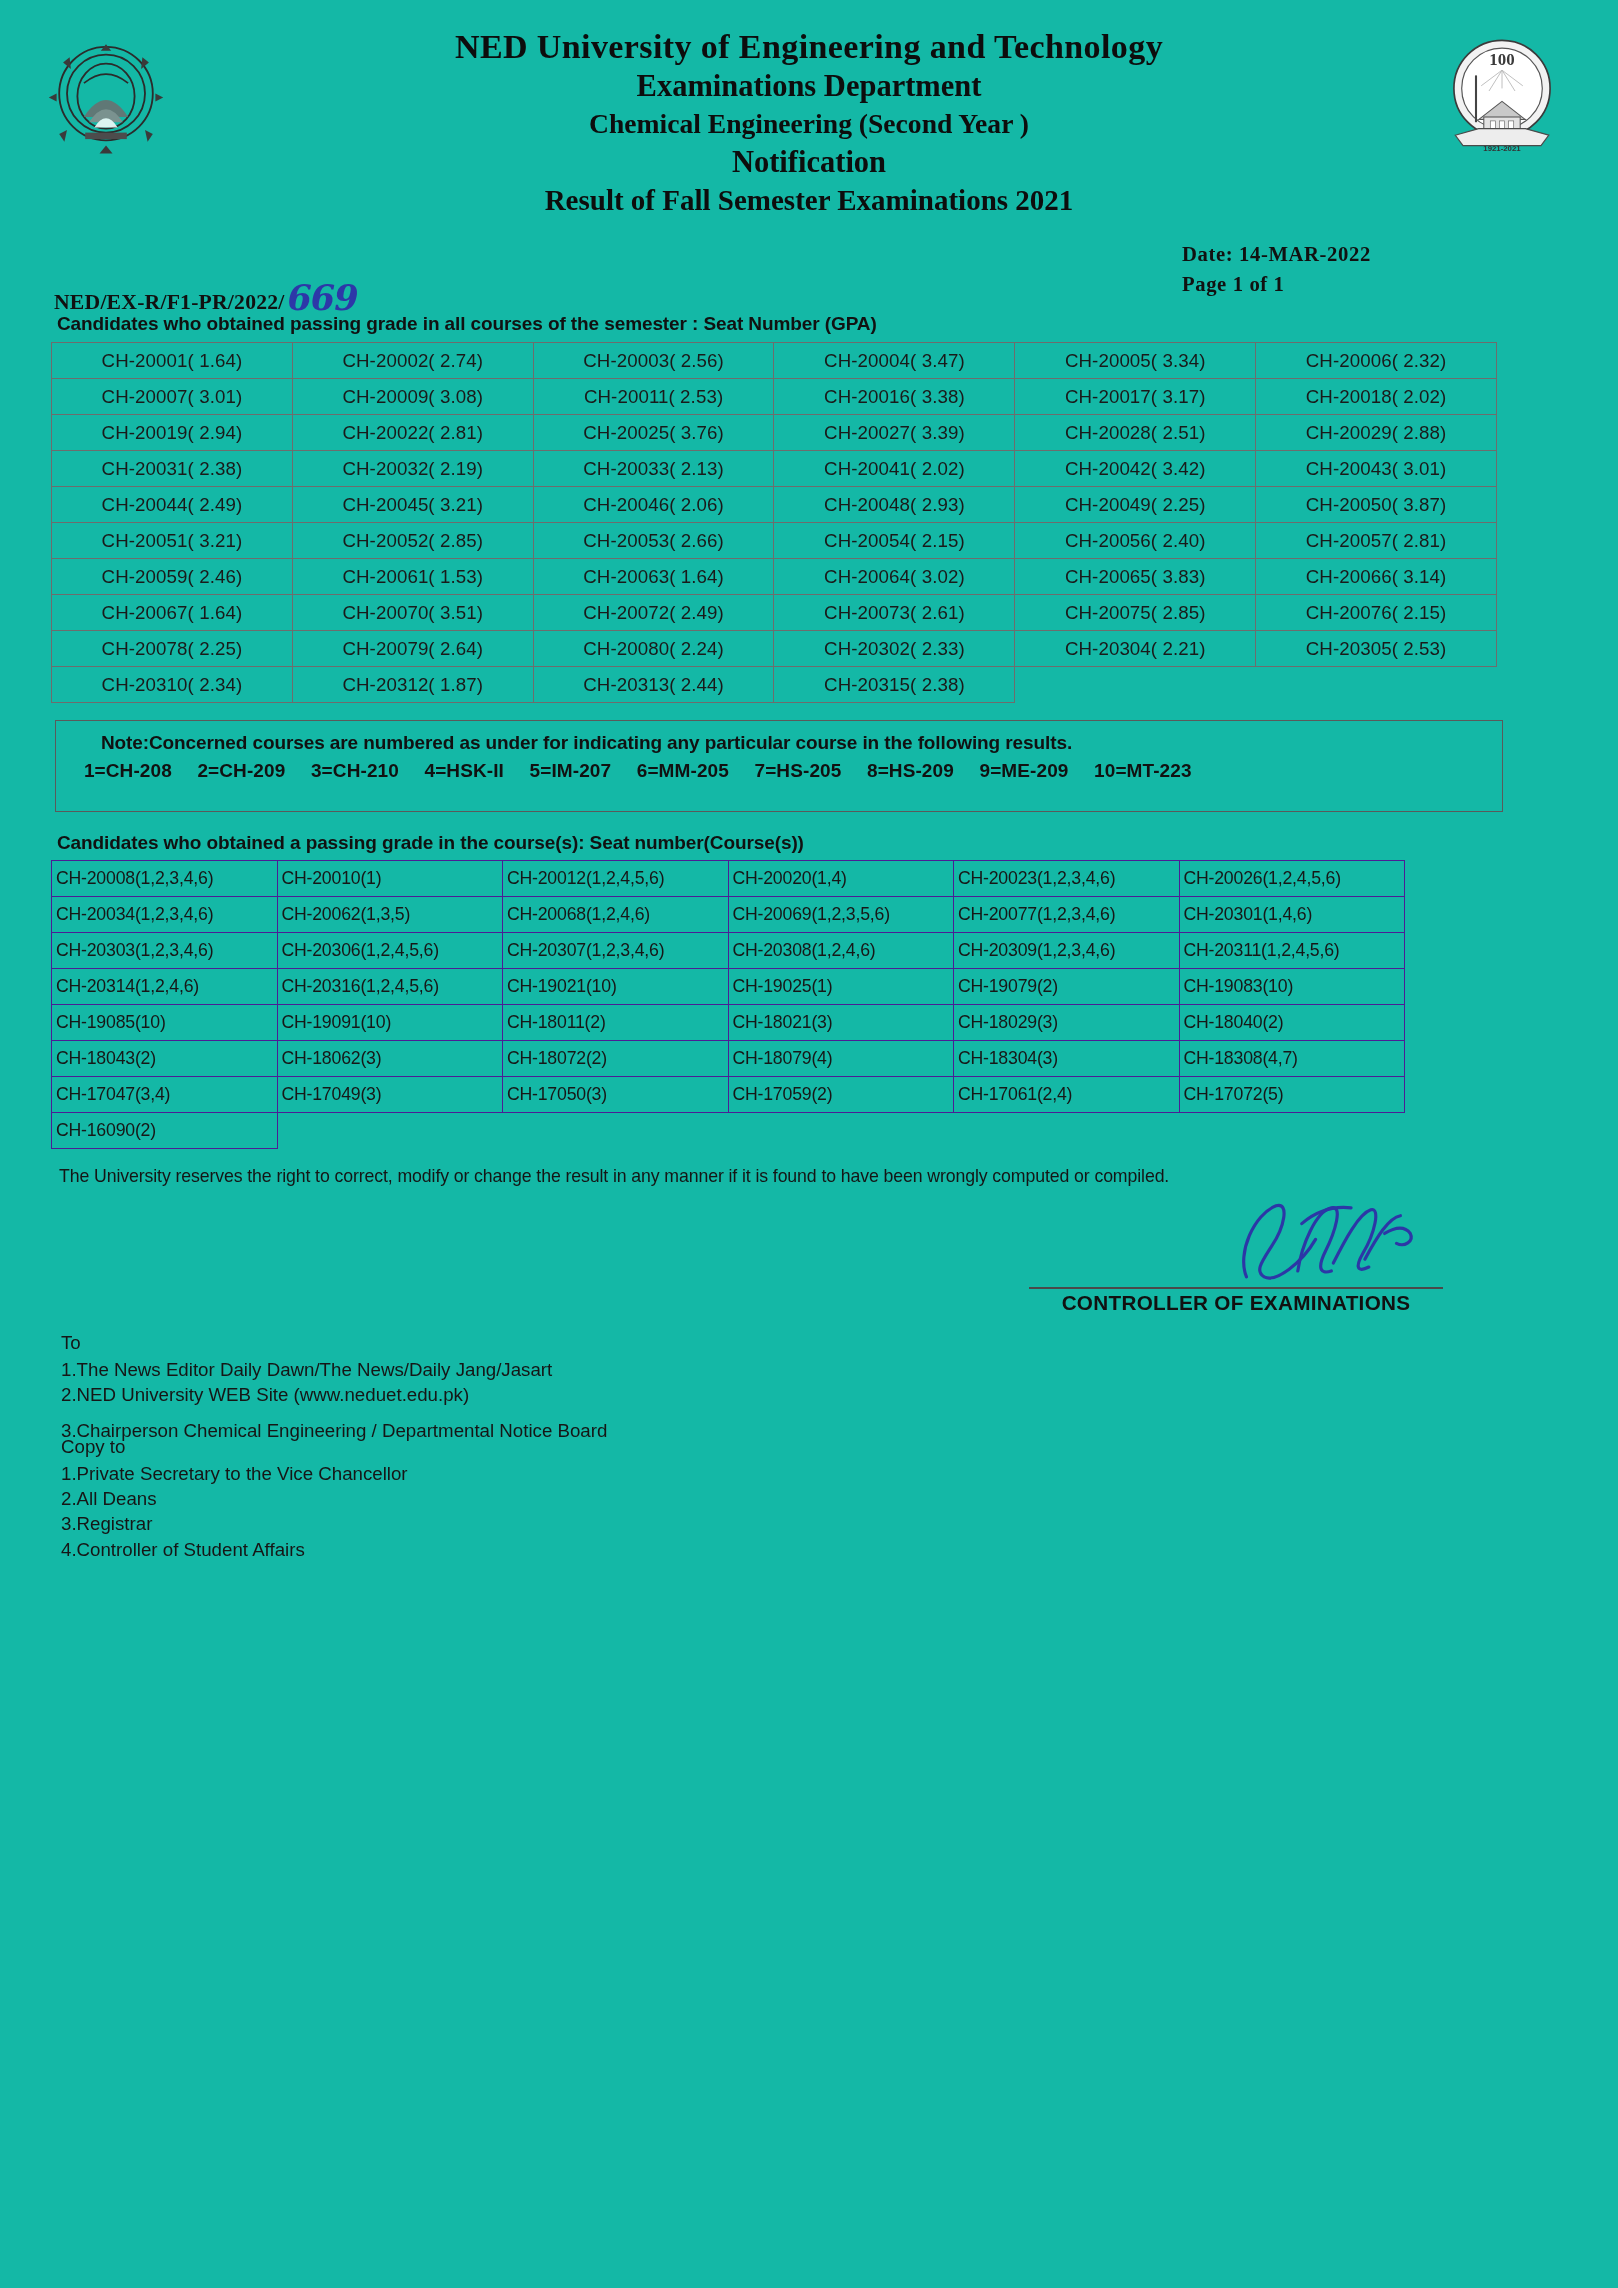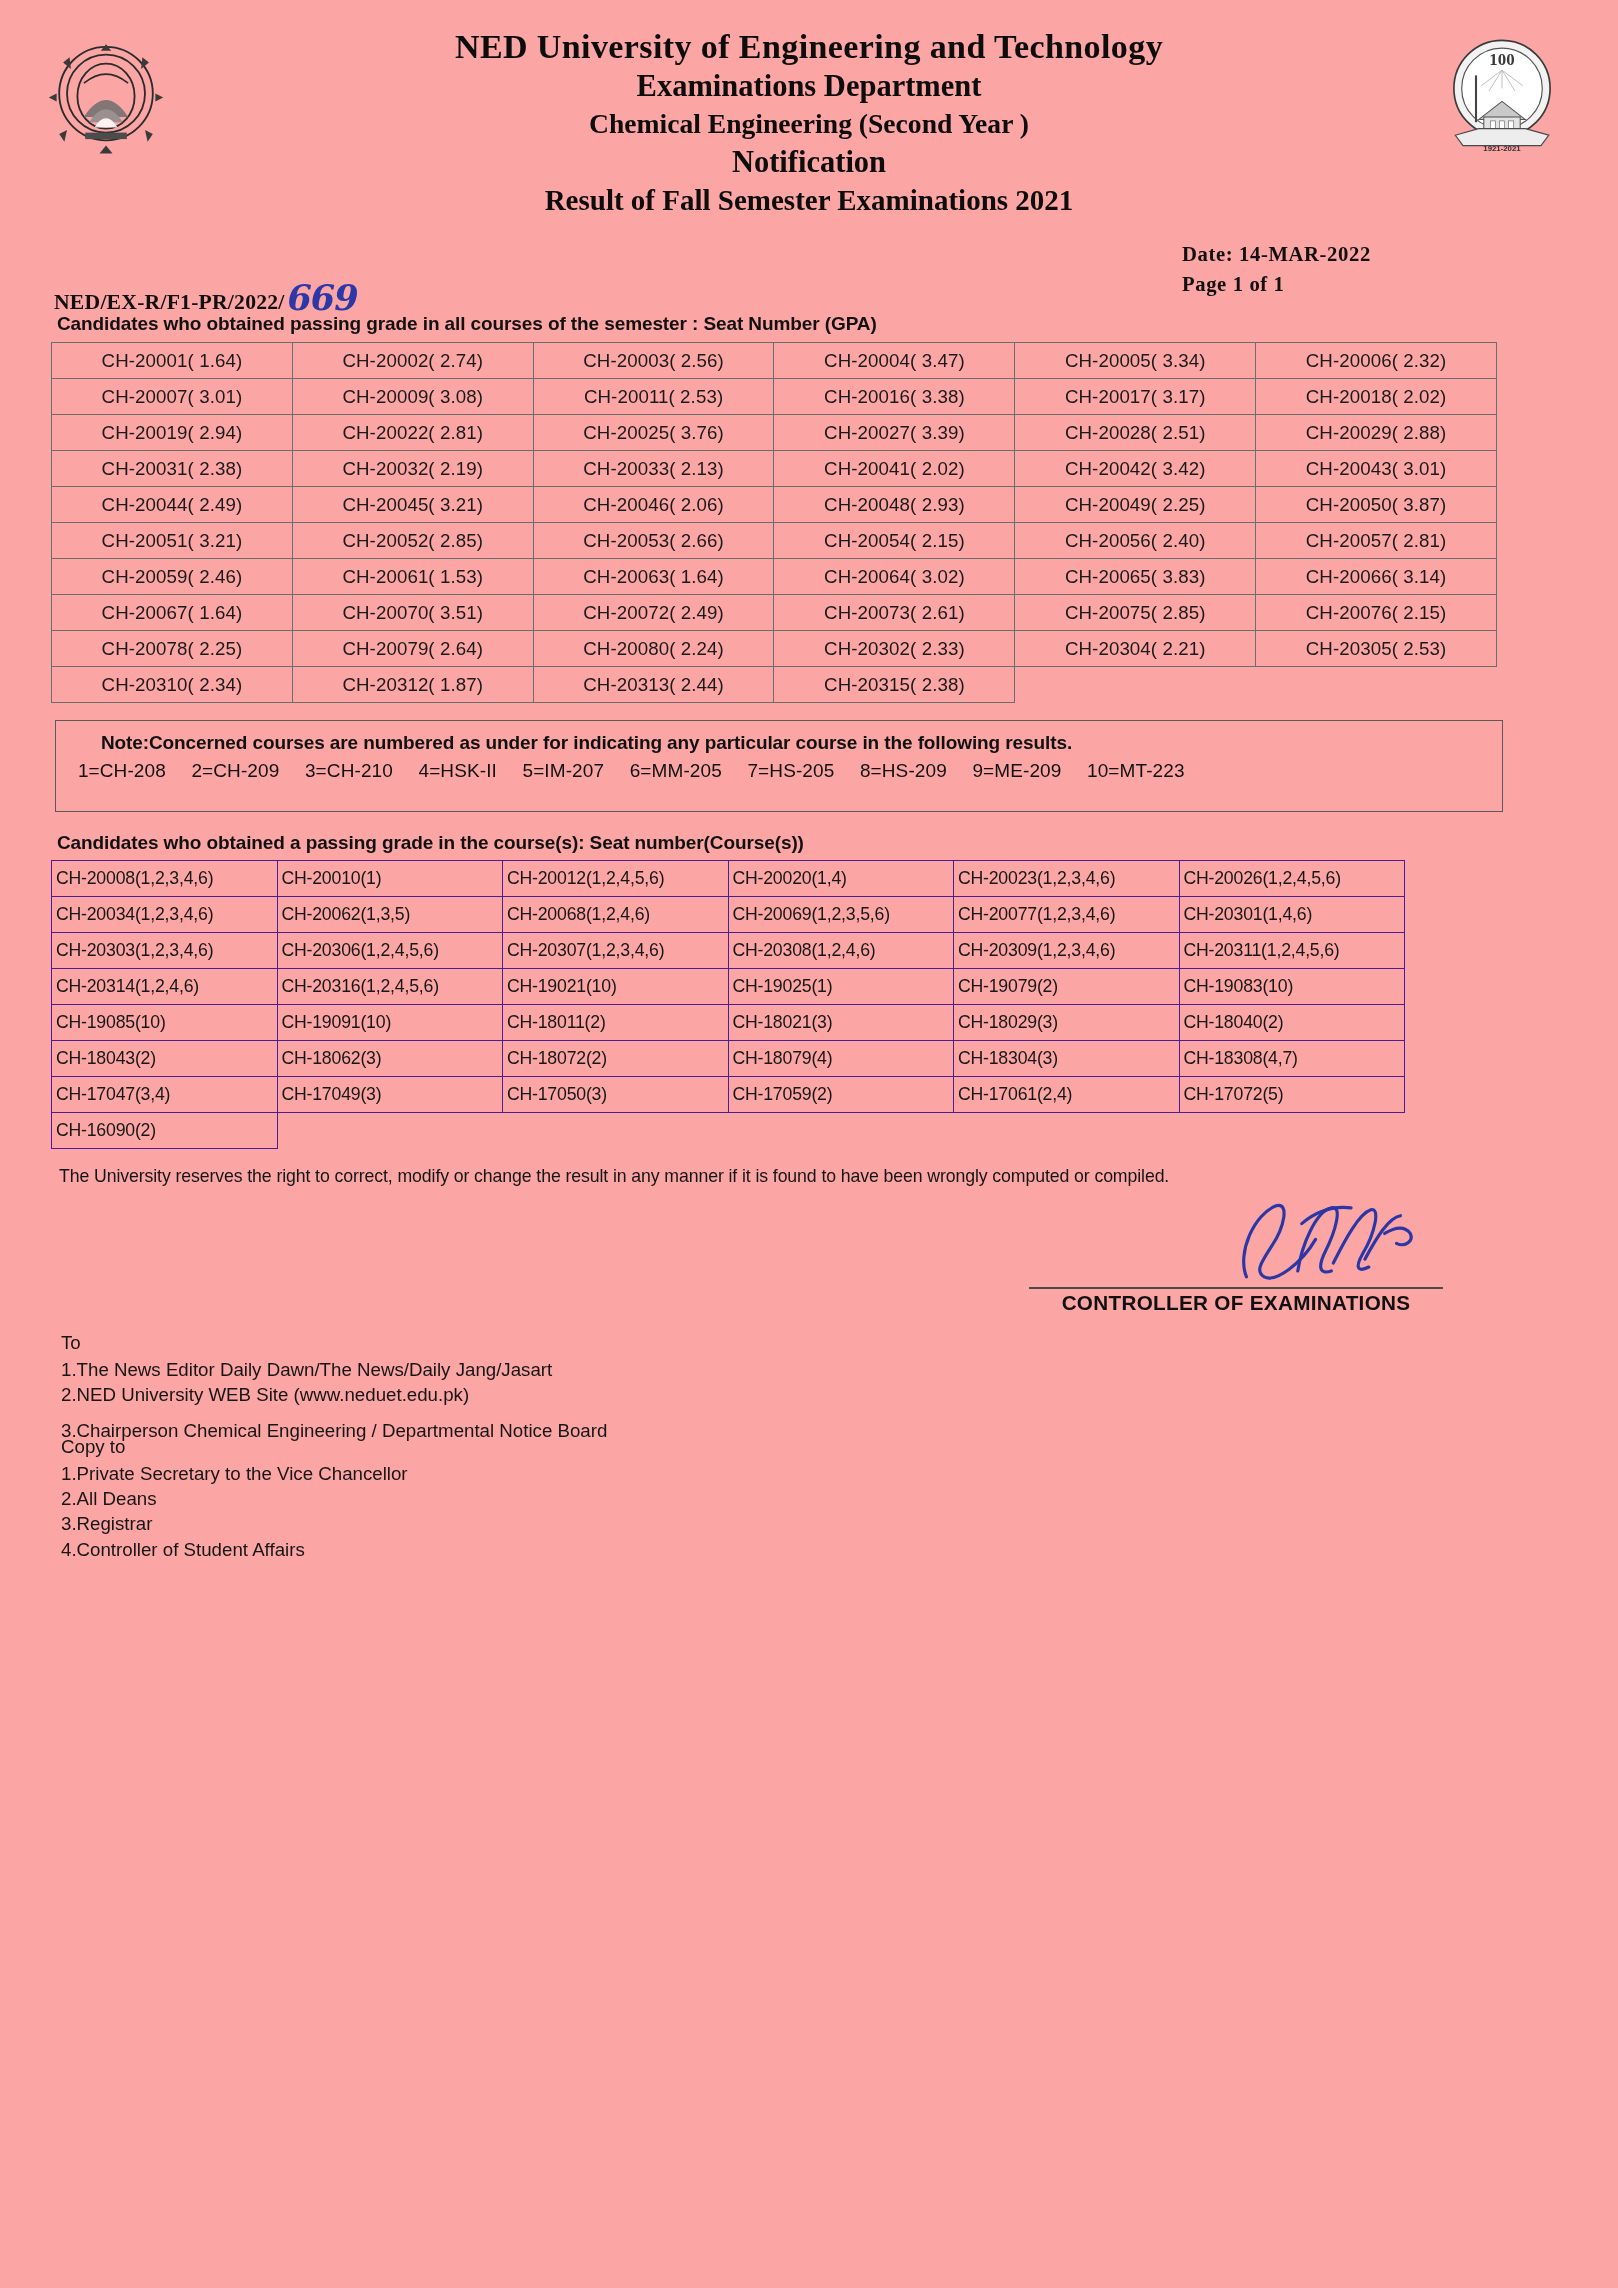--- a/index.html
+++ b/index.html
@@ -4,21 +4,21 @@
 <style>
   html, body {
     margin: 0;
     padding: 0;
     background: #ffffff;
   }
   .page {
     position: relative;
     width: 1618px;
     height: 2288px;
-    background: #fca5a5;
+    background: #14b8a6;
     font-family: "Liberation Sans", sans-serif;
     color: #111;
     overflow: hidden;
   }
 
   
   .header {
     position: relative;
     padding-top: 25.6px;
     height: 227px;
@@ -149,23 +149,23 @@
   }
   .note-l1 {
     font-size: 19px;
     font-weight: bold;
     line-height: 1.42;
     letter-spacing: -0.1px;
     margin-left: 35px;
   }
   .note-l2 {
     font-size: 19px;
-    font-weight: normal;
+    font-weight: bold;
     line-height: 1.5;
-    margin-left: 12px;
+    margin-left: 18px;
     letter-spacing: 0.1px;
   }
   .note-l2 span.ci { margin-right: 25.6px; white-space: nowrap; }
   .note-l2 span.ci:last-child { margin-right: 0; }
 
   
   .crs-wrap { margin: 0 0 0 51px; }
   table.crs {
     border-collapse: collapse;
     table-layout: fixed;

